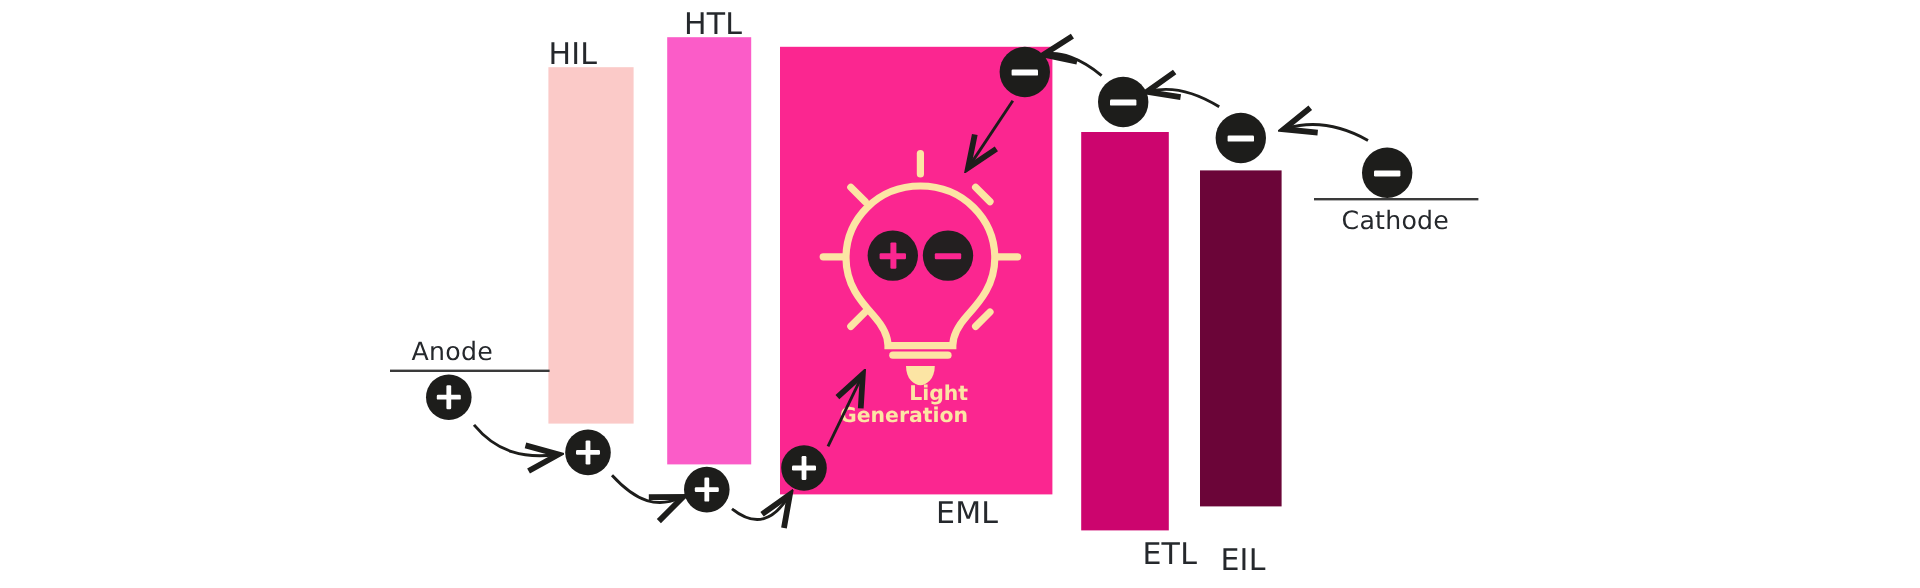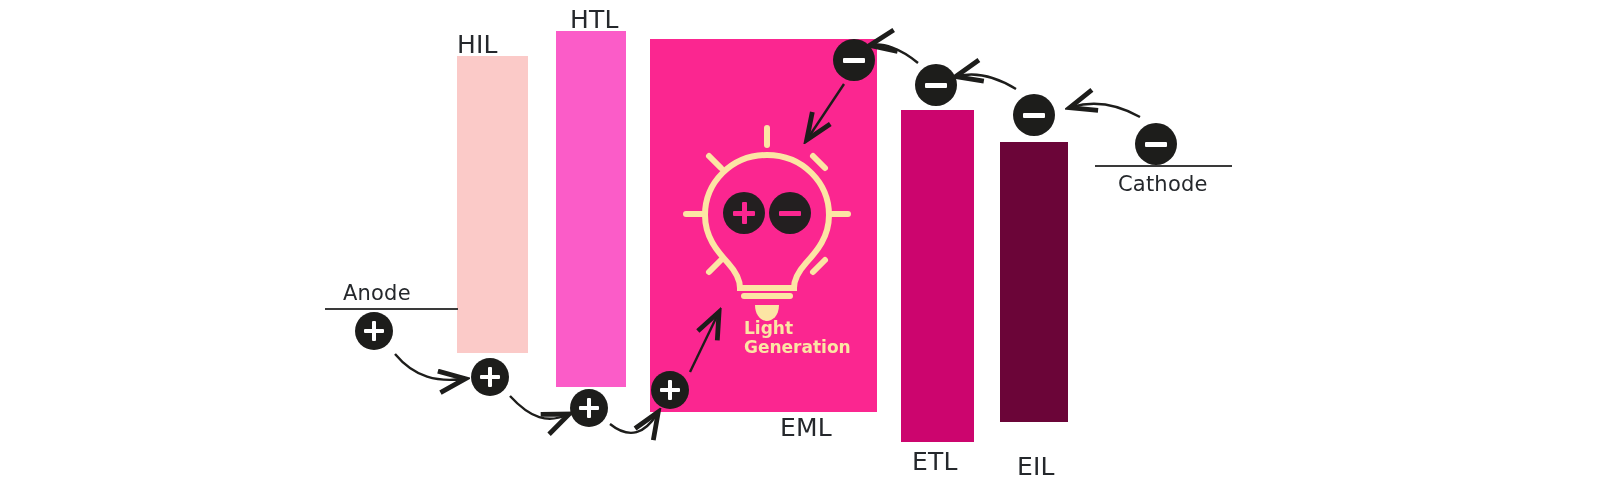--- a/index.html
+++ b/index.html
@@ -80,39 +80,38 @@
     pointer-events: none;
   }
   .light-text {
     position: absolute;
     font-family: "DejaVu Sans", sans-serif;
     font-size: 17px;
     line-height: 19px;
     color: #fce5a4;
     font-weight: 600;
     white-space: pre-line;
-    text-align: left;
-    margin-left: 44px;
+    text-align: right;
   }
 </style>
 </head>
 <body>
 
 <div id="stage">
 
   <div class="layer-bar" id="bar-hil" style="left: 457px; top: 56px; width: 71px; height: 297px; background: rgb(251, 202, 200);"></div>
   <div class="layer-bar" id="bar-htl" style="left: 556px; top: 31px; width: 70px; height: 356px; background: rgb(251, 92, 200);"></div>
   <div class="layer-bar" id="bar-eml" style="left: 650px; top: 39px; width: 227px; height: 373px; background: rgb(251, 38, 144);"></div>
   <div class="layer-bar" id="bar-etl" style="left: 901px; top: 110px; width: 73px; height: 332px; background: rgb(204, 5, 110);"></div>
   <div class="layer-bar" id="bar-eil" style="left: 1000px; top: 142px; width: 68px; height: 280px; background: rgb(107, 5, 56);"></div>
 
   <div class="layer-label" id="lbl-hil" style="left: 457px; top: 30px;">HIL</div>
   <div class="layer-label" id="lbl-htl" style="left: 570px; top: 5px;">HTL</div>
   <div class="layer-label" id="lbl-eml" style="left: 780px; top: 413px;">EML</div>
-  <div class="layer-label" id="lbl-etl" style="left: 912px; top: 447px;">ETL</div>
+  <div class="layer-label" id="lbl-etl" style="left: 952px; top: 447px;">ETL</div>
   <div class="layer-label" id="lbl-eil" style="left: 1017px; top: 424px; margin-top: 28px;">EIL</div>
 
   <div class="electrode-line" id="line-anode" style="left: 325px; top: 308px; width: 133px;"></div>
   <div class="electrode-label" id="lbl-anode" style="left: 343px; top: 281px;">Anode</div>
   <div class="electrode-line" id="line-cathode" style="left: 1095px; top: 165px; width: 137px;"></div>
   <div class="electrode-label" id="lbl-cathode" style="left: 1118px; top: 172px;">Cathode</div>
 
   <svg class="overlay" id="bulb-layer" viewBox="0 0 1600 490">
     <g id="bulb-group" stroke="#fce5a4" stroke-width="6" fill="none" stroke-linecap="round">
 

